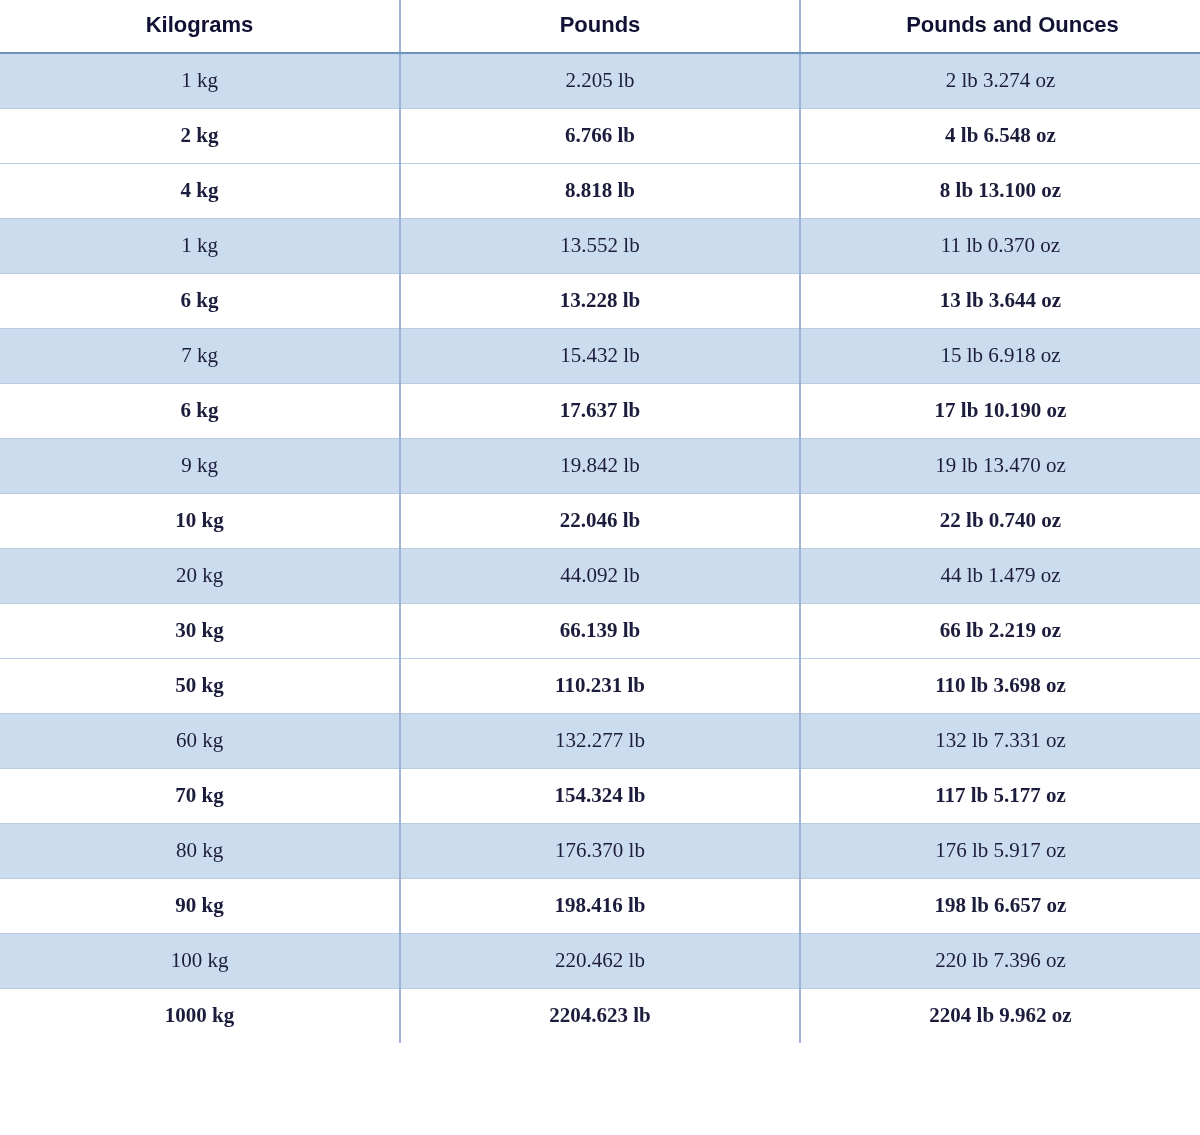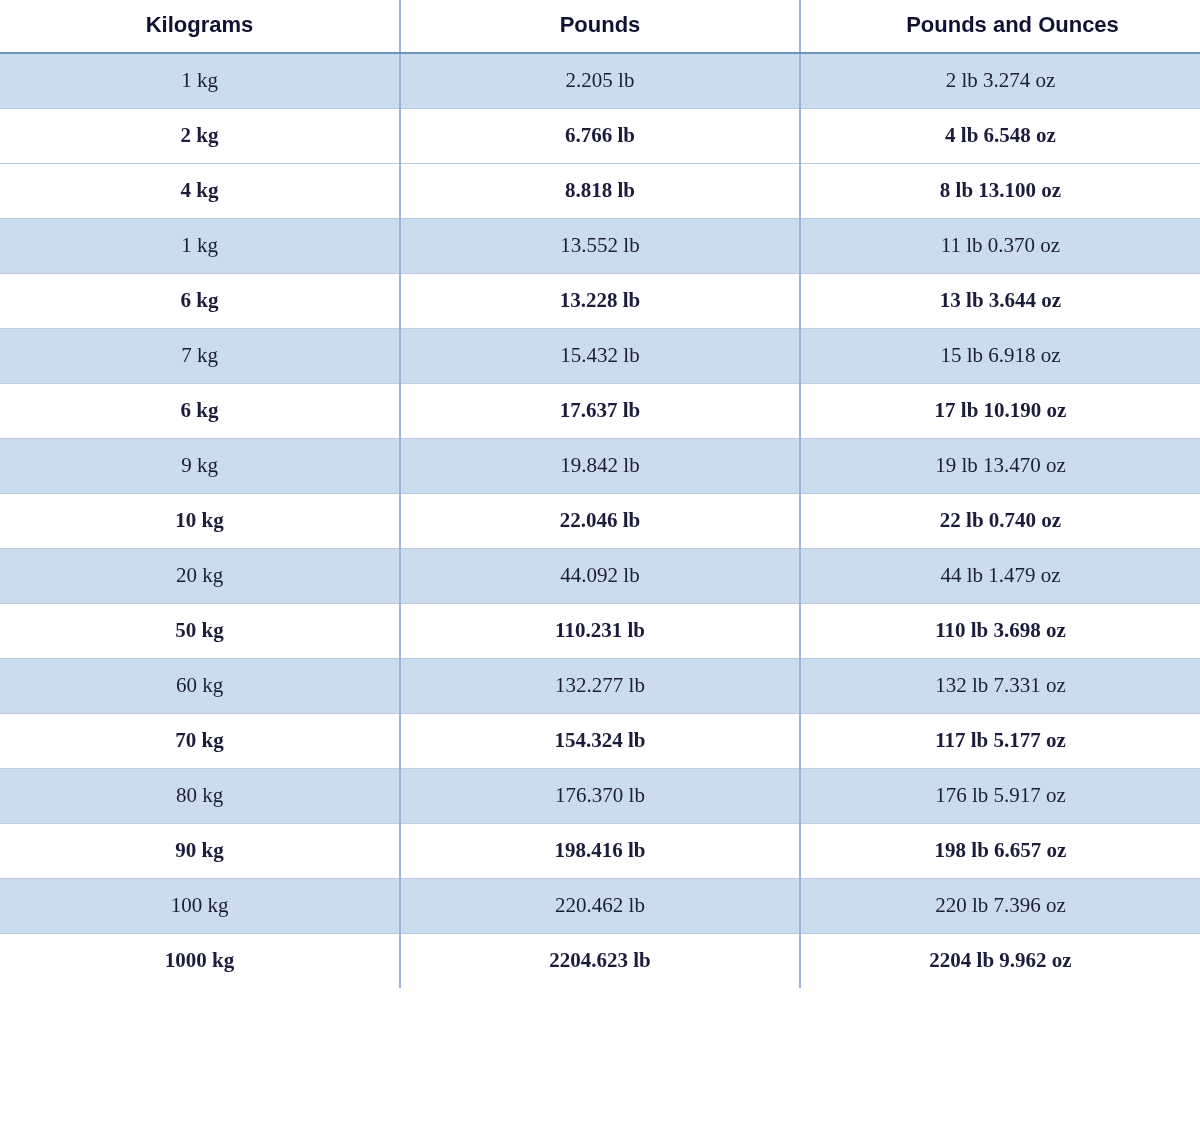--- a/index.html
+++ b/index.html
@@ -188,20 +188,31 @@
         </td>
         <td>
           <span class="cell-inner">44.092 lb</span>
         </td>
         <td>
           <span class="cell-inner">44 lb 1.479 oz</span>
         </td>
       </tr>
       <tr class="plain">
         <td>
+          <span class="cell-inner">30 kg</span>
+        </td>
+        <td>
+          <span class="cell-inner">66.139 lb</span>
+        </td>
+        <td>
+          <span class="cell-inner">66 lb 2.219 oz</span>
+        </td>
+      </tr>
+      <tr class="plain">
+        <td>
           <span class="cell-inner">50 kg</span>
         </td>
         <td>
           <span class="cell-inner">110.231 lb</span>
         </td>
         <td>
           <span class="cell-inner">110 lb 3.698 oz</span>
         </td>
       </tr>
       <tr class="shaded">

